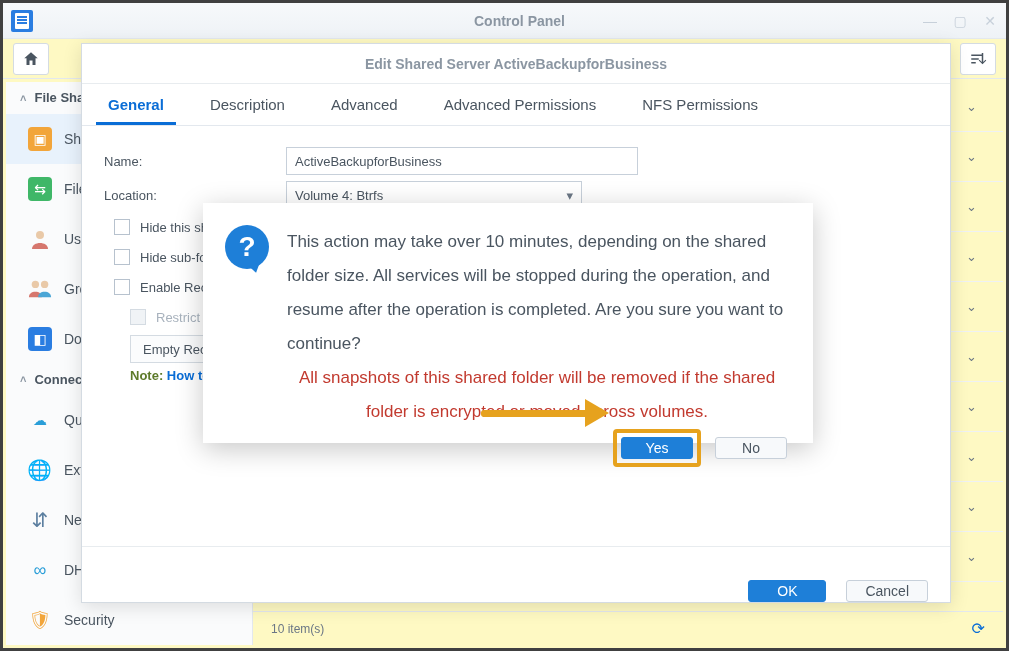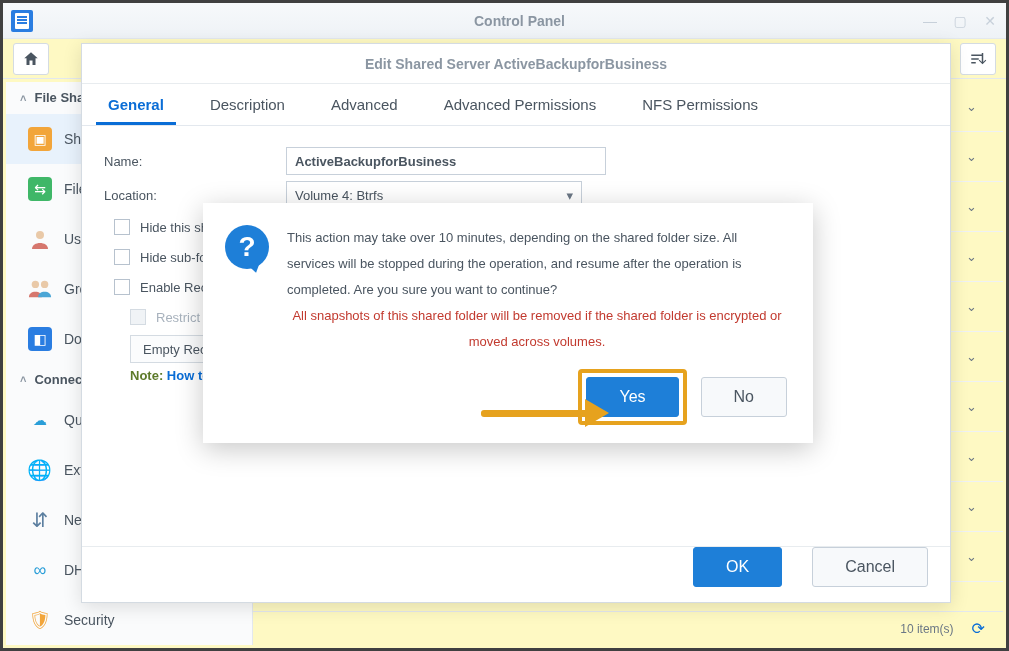--- a/index.html
+++ b/index.html
@@ -23,52 +23,52 @@
 .sb-section { height:32px; display:flex; align-items:center; padding:0 14px; color:#4a5560; font-size:13px; font-weight:600; gap:8px; cursor:pointer; }
 .sb-section .chev { color:#8b96a2; font-size:11px; }
 .sb-item { height:50px; display:flex; align-items:center; padding-left:22px; gap:12px; color:#4a5560; font-size:14px; cursor:pointer; position:relative; }
 .sb-item.active { background:#e8f2fc; }
 .sb-icon { width:24px; height:24px; border-radius:4px; display:flex; align-items:center; justify-content:center; color:#fff; font-size:14px; }
 
 .right-col { flex:1; display:flex; flex-direction:column; position:relative; }
 .accordion-area { flex:1; overflow:hidden; position:relative; }
 .acc-row { height:50px; border-bottom:1px solid #eef1f4; display:flex; align-items:center; justify-content:flex-end; padding-right:26px; }
 .acc-row .chev { color:#6b7785; font-size:13px; }
-.footer-bar { height:34px; display:flex; align-items:center; justify-content:flex-end; padding:0 18px; gap:18px; color:#6b7785; font-size:12px; border-top:1px solid #e3e8ee; }
+.footer-bar { height:34px; display:flex; align-items:center; justify-content:space-between; padding:0 18px; gap:18px; color:#6b7785; font-size:12px; border-top:1px solid #e3e8ee; }
 .reload { color:#0a6dd6; font-size:16px; cursor:pointer; }
 
 
 .wizard { position:absolute; left:78px; top:40px; width:870px; height:560px; background:#fff; border:1px solid #d4dbe2; box-shadow:0 4px 18px rgba(0,0,0,.12); display:flex; flex-direction:column; }
 .wizard-title { height:40px; display:flex; align-items:center; justify-content:center; color:#8b96a2; font-size:14px; font-weight:600; border-bottom:1px solid #e8ecef; }
 .wizard-tabs { height:42px; display:flex; align-items:flex-end; padding:0 14px; gap:22px; border-bottom:1px solid #e3e8ee; }
 .wtab { padding:10px 12px 9px; color:#4a5560; font-size:15px; cursor:pointer; border-bottom:3px solid transparent; }
 .wtab.active { color:#0a6dd6; font-weight:700; border-bottom-color:#0a6dd6; }
 .wizard-body { flex:1; padding:18px 22px; color:#4a5560; font-size:13px; overflow:hidden; }
 .form-row { display:flex; align-items:center; height:34px; }
 .form-row label { width:182px; }
-.form-row input[type=text] { width:320px; height:28px; border:1px solid #c7d0da; padding:0 8px; font-size:13px; color:#4a5560;font-weight:bold; }
+.form-row input[type=text] { width:352px; height:28px; border:1px solid #c7d0da; padding:0 8px; font-size:13px; color:#4a5560; }
 .select-box { width:296px; height:28px; border:1px solid #c7d0da; padding:0 8px; display:flex; align-items:center; justify-content:space-between; background:#fff; cursor:pointer; font-size:13px; }
 .chk-row { display:flex; align-items:center; height:30px; gap:10px; padding-left:10px; }
 .chk { width:16px; height:16px; border:1px solid #b7c2ce; background:#fff; }
 .sub-chk { margin-left:26px; display:flex; align-items:center; height:30px; gap:10px; }
 .sub-chk .chk { background:#f0f3f6; border-color:#d4dbe2; }
 .ghost-btn { height:28px; border:1px solid #d4dbe2; background:#fbfcfd; padding:0 12px; font-size:13px; color:#4a5560; cursor:pointer; }
 .note-row { margin-top:4px; font-size:13px; }
 .note-label { color:#5d7a2a; font-weight:700; }
 .note-text { color:#0a6dd6; font-weight:700; }
-.wizard-footer { height:56px; border-top:1px solid #e8ecef; display:flex; align-items:flex-start; justify-content:flex-end; gap:30px; padding:0 22px; }
-.btn { height:40px; min-width:78px; padding:0 32px; border:1px solid #c7d0da; background:#f7f9fb; color:#4a5560; font-size:16px; border-radius:3px; cursor:pointer; }
+.wizard-footer { height:56px; border-top:1px solid #e8ecef; display:flex; align-items:flex-end; justify-content:flex-end; gap:20px; padding:0 22px; }
+.btn { height:22px; min-width:78px; padding:0 18px; border:1px solid #c7d0da; background:#f7f9fb; color:#4a5560; font-size:14px; border-radius:3px; cursor:pointer; }
 .btn.primary { background:#1e7fd8; border-color:#1e7fd8; color:#fff; }
 
 
 .popup { position:absolute; left:200px; top:200px; width:610px; height:240px; background:#fff; box-shadow:0 6px 26px rgba(0,0,0,.22); padding:22px 26px 18px 22px; display:flex; flex-direction:column; }
 .popup-body { display:flex; gap:18px; flex:1; }
 .q-icon { width:44px; height:44px; border-radius:50%; background:#1e7fd8; color:#fff; font-size:28px; font-weight:700; display:flex; align-items:center; justify-content:center; flex-shrink:0; position:relative; }
 .q-icon::after { content:""; position:absolute; bottom:-4px; right:8px; width:0; height:0; border-left:6px solid transparent; border-right:6px solid transparent; border-top:9px solid #1e7fd8; transform:rotate(-14deg); }
-.popup-text { font-size:13px; color:#4a5560; line-height:2; }
+.popup-text { font-size:17px; color:#4a5560; line-height:2; }
 .popup-warn { color:#c23a2f;text-align:center; }
 .popup-footer { display:flex; justify-content:flex-end; gap:14px; align-items:center; }
 .focus-ring { padding:4px; border:4px solid #e6a21e; border-radius:4px; display:inline-block; }
 .arrow-graphic { position:absolute; left:478px; top:398px; width:140px; height:26px; pointer-events:none; }
 .arrow-line { position:absolute; left:0; top:9px; width:110px; height:7px; background:#e6a21e; border-radius:3px; }
 .arrow-head { position:absolute; left:104px; top:-2px; width:0; height:0; border-top:14px solid transparent; border-bottom:14px solid transparent; border-left:24px solid #e6a21e; }
 
 svg { display:block; }
 </style>
 </head>

